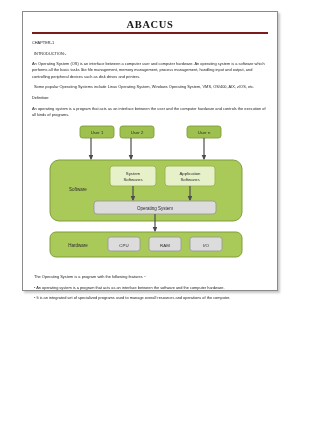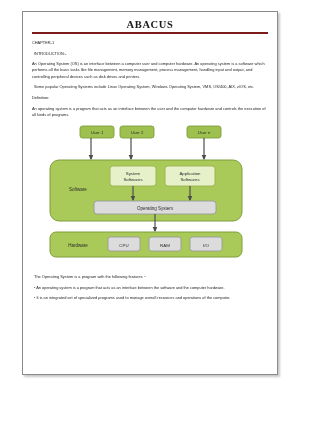--- a/index.html
+++ b/index.html
@@ -15,21 +15,21 @@
     font-family: "Liberation Sans", sans-serif;
     -webkit-font-smoothing: antialiased;
   }
 
   
   .page {
     position: absolute;
     left: 22px;
     top: 11px;
     width: 256px;
-    height: 364px;
+    height: 280px;
     background: #ffffff;
     border: 1px solid #8a8a8a;
     box-sizing: border-box;
     box-shadow: 2px 2px 2px rgba(0,0,0,0.22);
   }
   .page-inner {
     position: absolute;
     left: 0; top: 0; right: 0; bottom: 0;
     padding: 5px 9px 0 9px;
     box-sizing: border-box;

